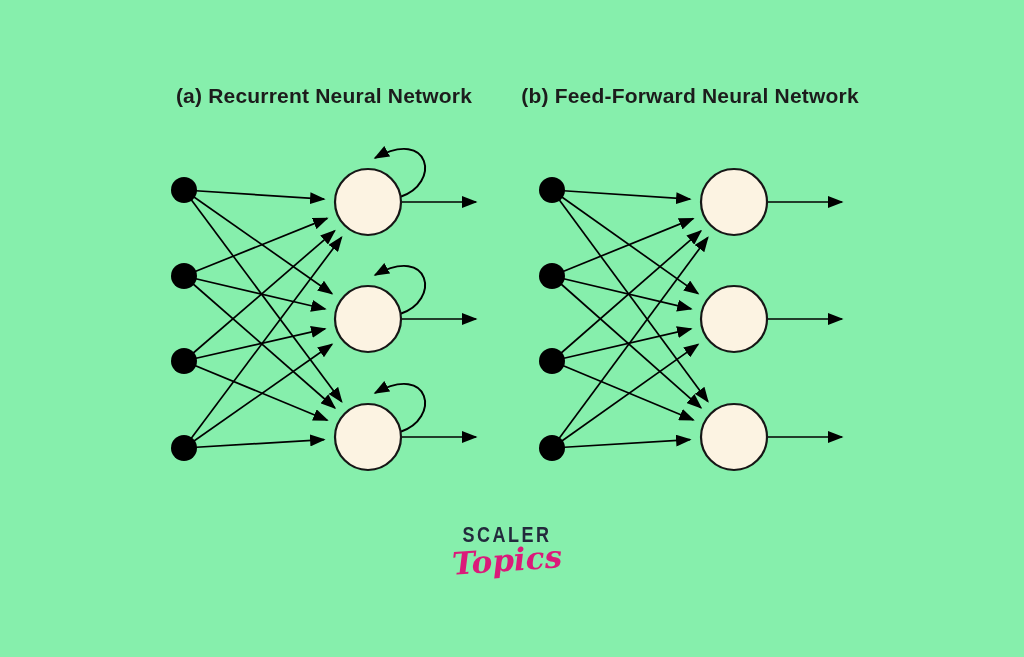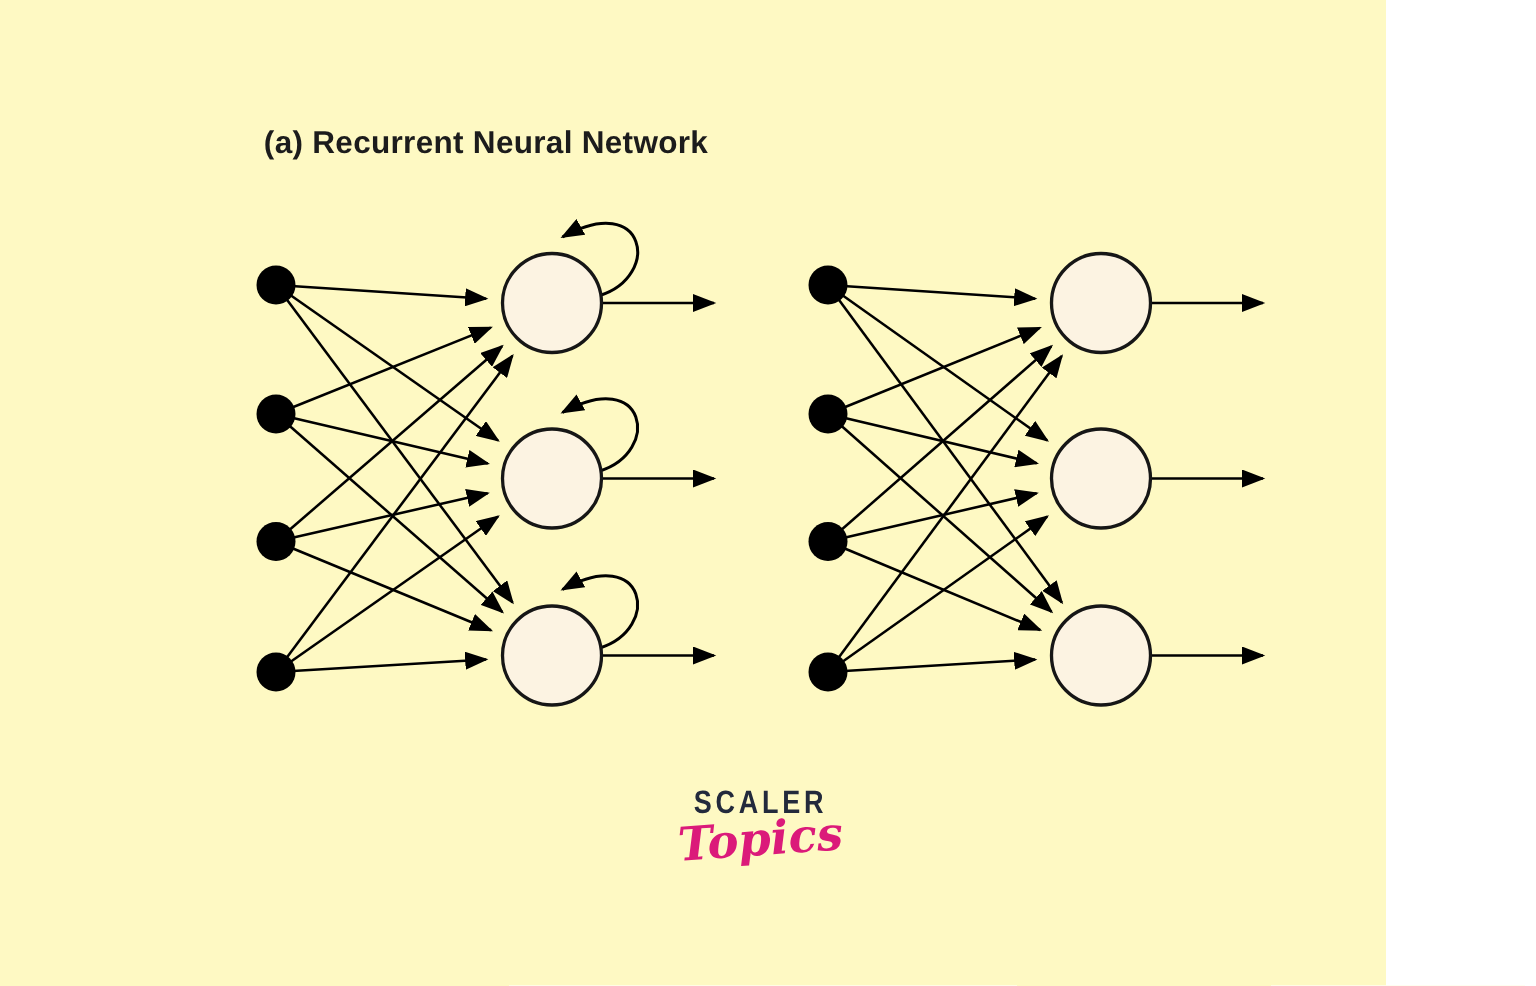--- a/index.html
+++ b/index.html
@@ -3,23 +3,23 @@
 <meta charset="utf-8">
 <style>
   html, body {
     margin: 0;
     padding: 0;
     background: #ffffff;
     font-family: "Liberation Sans", sans-serif;
   }
   .page {
     position: relative;
-    width: 924px;
+    width: 1024px;
     height: 657px;
-    background: #fef9c3;
+    background: #86efac;
     overflow: hidden;
   }
   .diagram-canvas {
     position: absolute;
     left: 0;
     top: 0;
   }
   .diagram-title {
     position: absolute;
     transform: translateX(-50%);
@@ -115,19 +115,20 @@
         <circle cx="734" cy="437" r="33" fill="#fcf3e2" stroke="#161616" stroke-width="2.2"></circle>
         <circle cx="552" cy="190" r="13" fill="#000000"></circle>
         <circle cx="552" cy="276" r="13" fill="#000000"></circle>
         <circle cx="552" cy="361" r="13" fill="#000000"></circle>
         <circle cx="552" cy="448" r="13" fill="#000000"></circle>
       </g>
     </svg>
 
   <div class="diagram-title" id="title-0" style="left: 324px; top: 84px; color: rgb(28, 28, 28);">(a) Recurrent Neural Network</div>
 
+  <div class="diagram-title" id="title-1" style="left: 690px; top: 84px; color: rgb(28, 28, 28);">(b) Feed-Forward Neural Network</div>
 
   <div class="logo">
     <span class="logo-brand" id="logo-brand" style="color: rgb(35, 42, 60);">SCALER</span>
     <span class="logo-sub" id="logo-sub" style="color: rgb(219, 26, 122);">Topics</span>
   </div>
 
 </div>
 
 </body></html>

